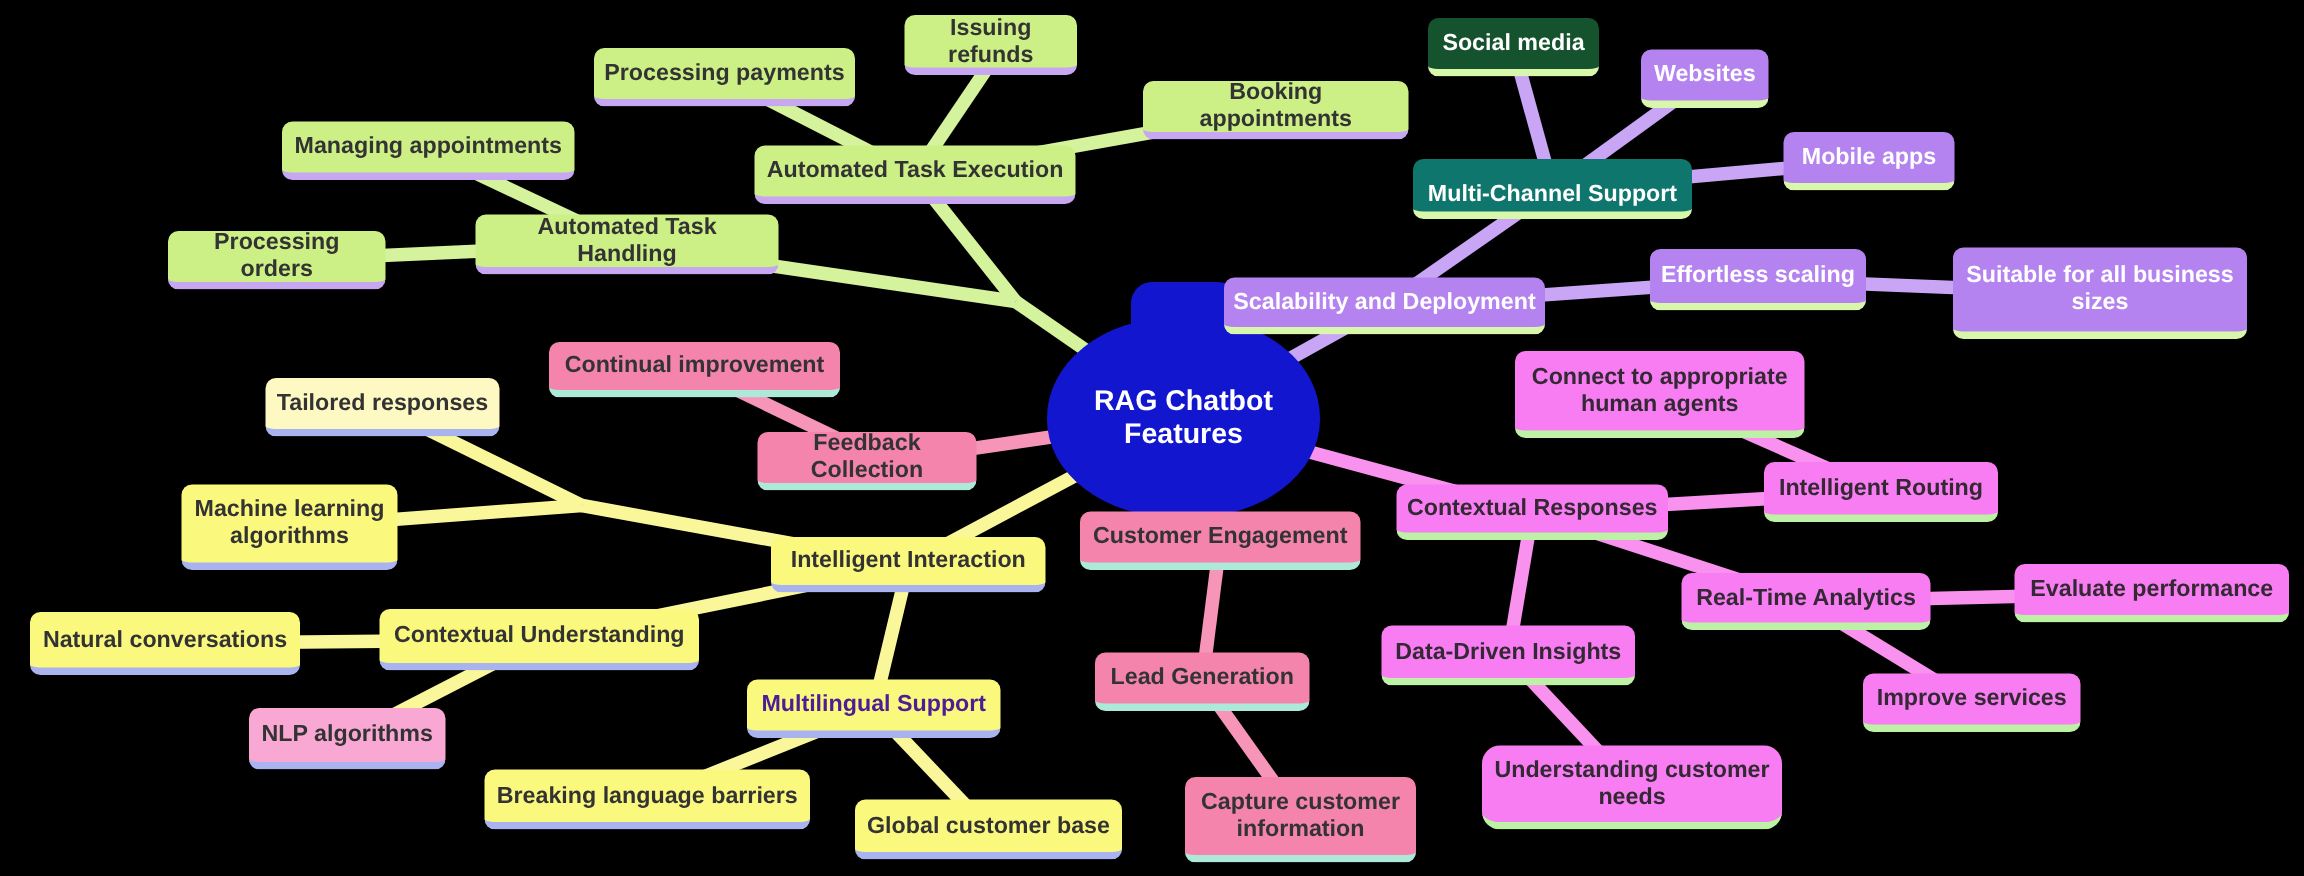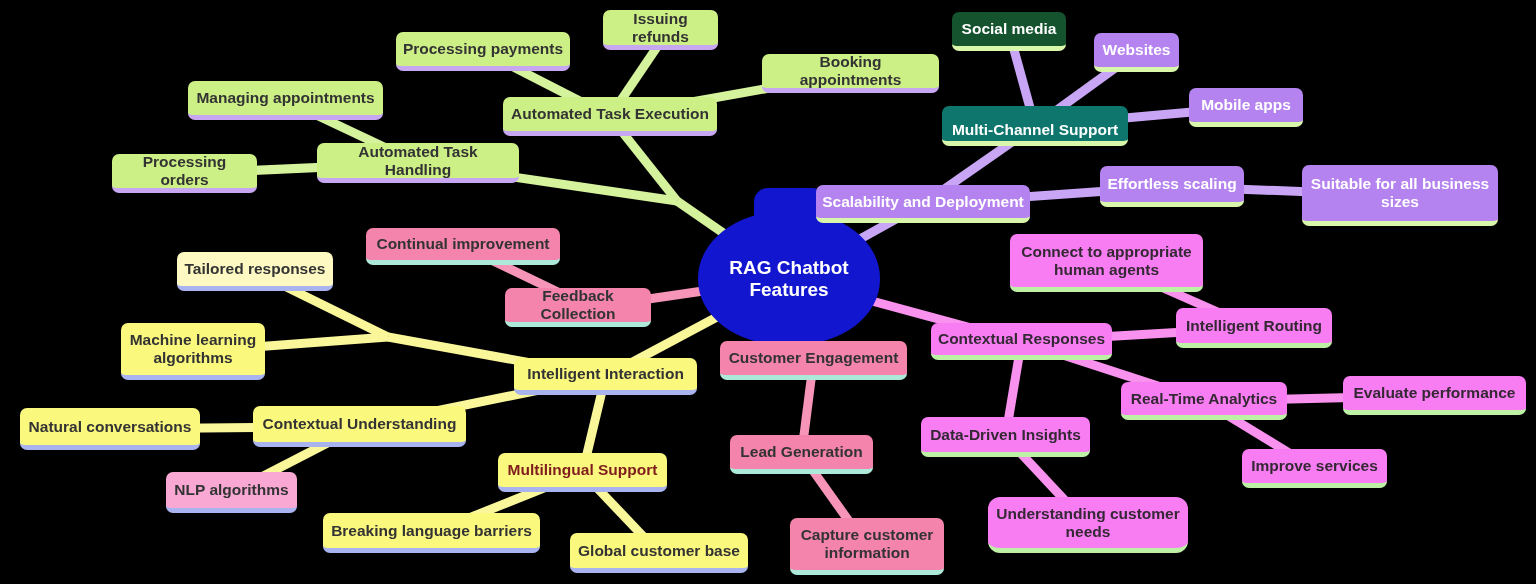--- a/index.html
+++ b/index.html
@@ -192,21 +192,21 @@
     </div>
     <div class="node" style="left: 10px; top: 408px; width: 180px; height: 42px; background: rgb(251, 248, 126); border-bottom-color: rgb(169, 179, 239); color: rgb(51, 51, 51); margin-left: 10px;">
       <span>Natural conversations</span>
     </div>
     <div class="node" style="left: 253px; top: 406px; width: 213px; height: 41px; background: rgb(251, 248, 126); border-bottom-color: rgb(169, 179, 239); color: rgb(51, 51, 51);">
       <span>Contextual Understanding</span>
     </div>
     <div class="node" style="left: 166px; top: 472px; width: 131px; height: 41px; background: #f9a8d4; border-bottom-color: rgb(169, 179, 239); color: rgb(51, 51, 51);">
       <span>NLP algorithms</span>
     </div>
-    <div class="node" style="left: 498px; top: 453px; width: 169px; height: 39px; background: rgb(251, 248, 126); border-bottom-color: rgb(169, 179, 239); color: #7f1d1d;">
+    <div class="node" style="left: 498px; top: 453px; width: 169px; height: 39px; background: rgb(251, 248, 126); border-bottom-color: rgb(169, 179, 239); color: #4c1d95;">
       <span>Multilingual Support</span>
     </div>
     <div class="node" style="left: 323px; top: 513px; width: 217px; height: 40px; background: rgb(251, 248, 126); border-bottom-color: rgb(169, 179, 239); color: rgb(51, 51, 51);">
       <span>Breaking language barriers</span>
     </div>
     <div class="node" style="left: 570px; top: 533px; width: 178px; height: 40px; background: rgb(251, 248, 126); border-bottom-color: rgb(169, 179, 239); color: rgb(51, 51, 51);">
       <span>Global customer base</span>
     </div>
   </div>
 

